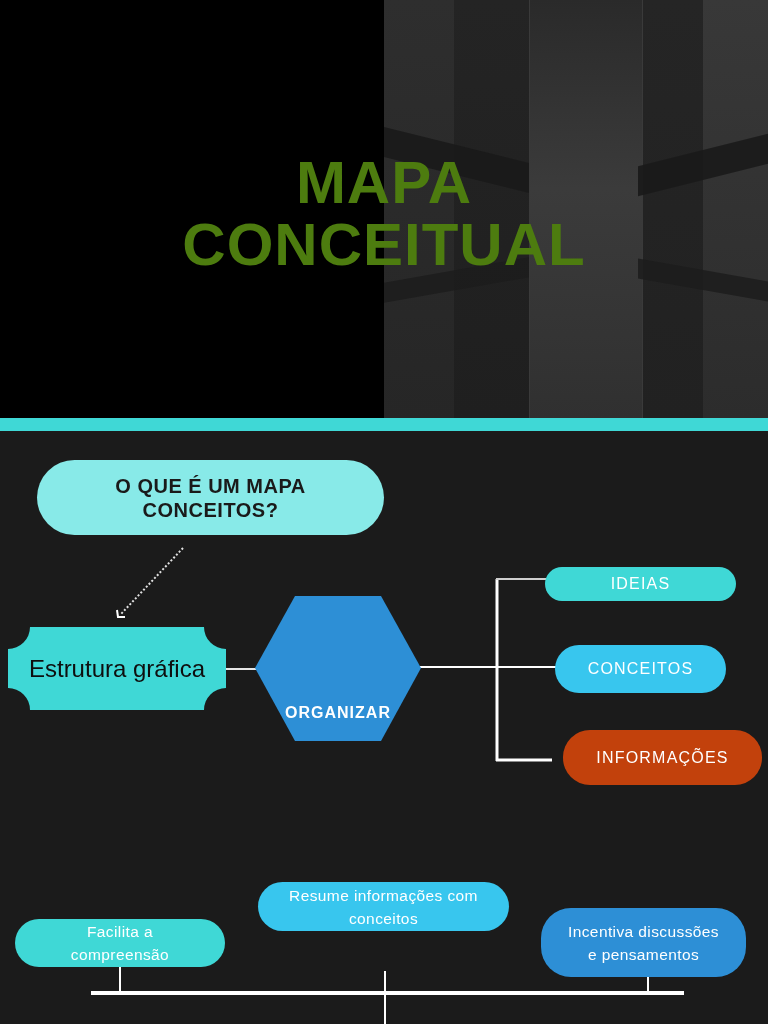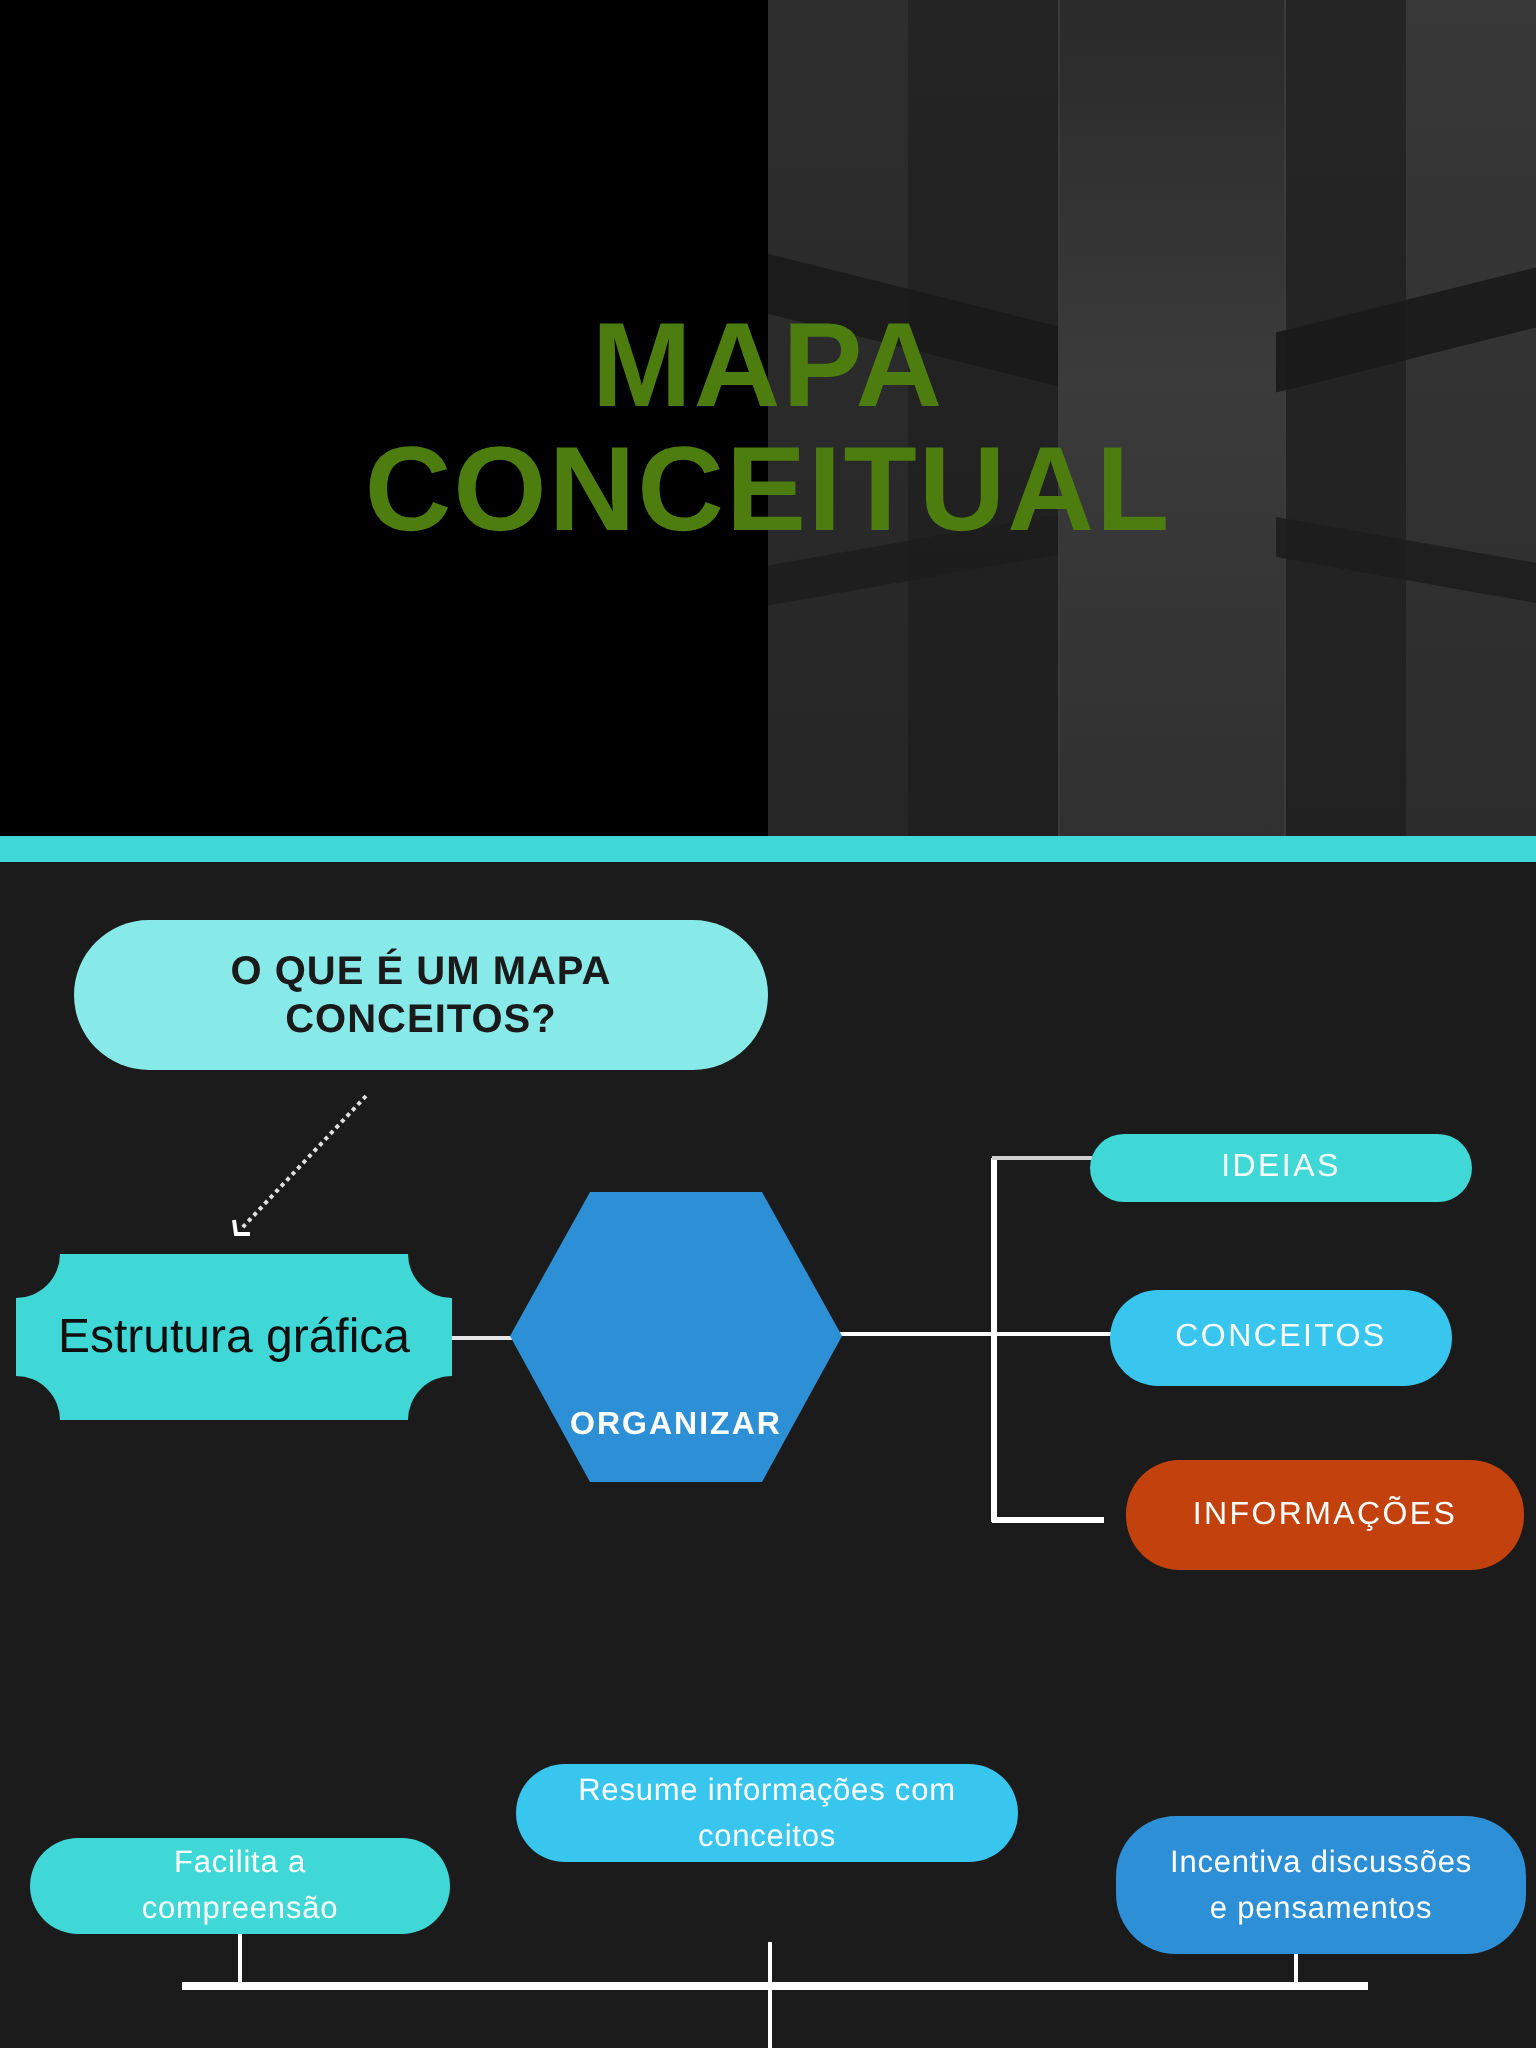--- a/index.html
+++ b/index.html
@@ -69,21 +69,21 @@
     }
     .b-ideias { left: 545px; top: 555px; width: 191px; height: 34px; background: #3fd8d6; margin-top: 12px; }
     .b-conceitos { left: 555px; top: 645px; width: 171px; height: 48px; background: #38c6ee; }
     .b-info { left: 563px; top: 730px; width: 199px; height: 55px; background: #c2410c; border-radius: 27px; }
 
     .benefit {
       color: #ffffff; font-size: 15.5px; line-height: 23px; letter-spacing: .4px;
     }
     .f1 { left: 15px; top: 919px; width: 210px; height: 48px; background: #3fd8d6; border-radius: 24px; padding: 0 20px; }
     .f2 { left: 258px; top: 882px; width: 251px; height: 49px; background: #38c6ee; border-radius: 25px; padding: 14px 10px; }
-    .f3 { left: 558px; top: 908px; width: 205px; height: 69px; background: #2d8fd6; border-radius: 30px; padding: 0 8px; }
+    .f3 { left: 541px; top: 908px; width: 205px; height: 69px; background: #2d8fd6; border-radius: 30px; padding: 0 8px; }
     svg.overlay { position: absolute; left: 0; top: 0; pointer-events: none; }
   </style>
 </head>
 <body>
 
 <div class="hero">
   <div class="hero-photo">
     <div class="bldg l1"></div>
     <div class="bldg l2"></div>
     <div class="bldg r2"></div>

